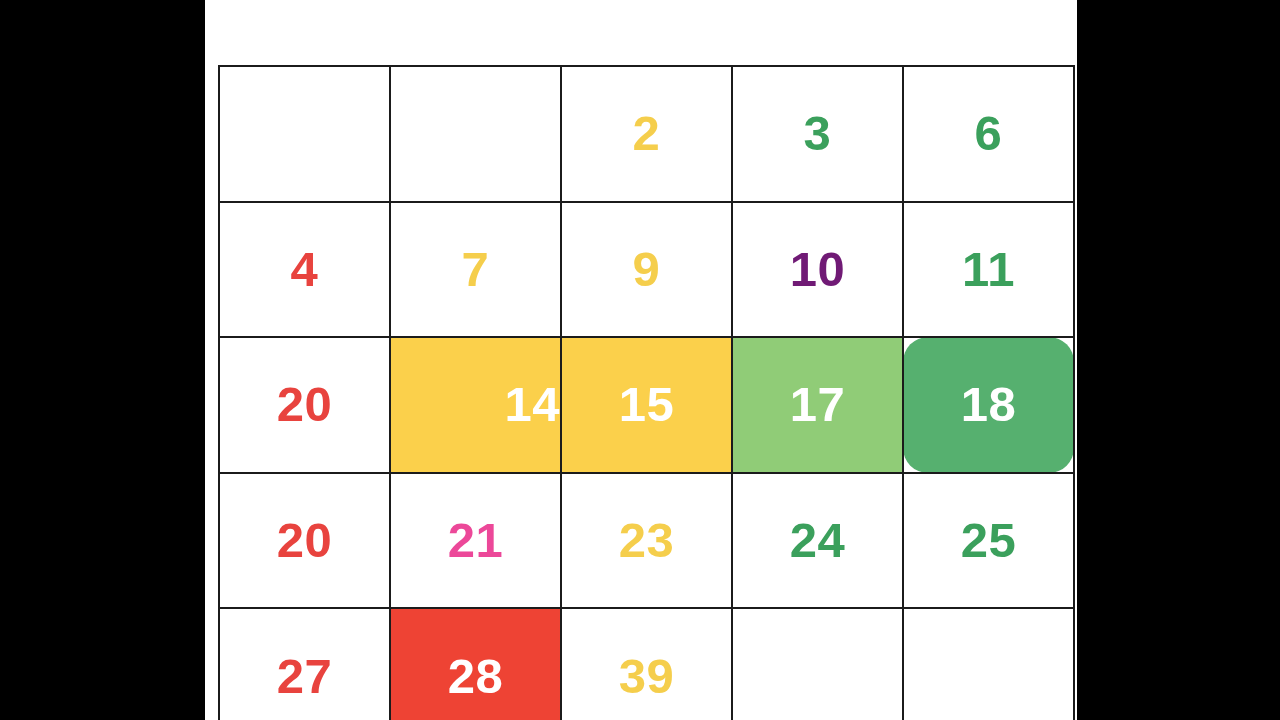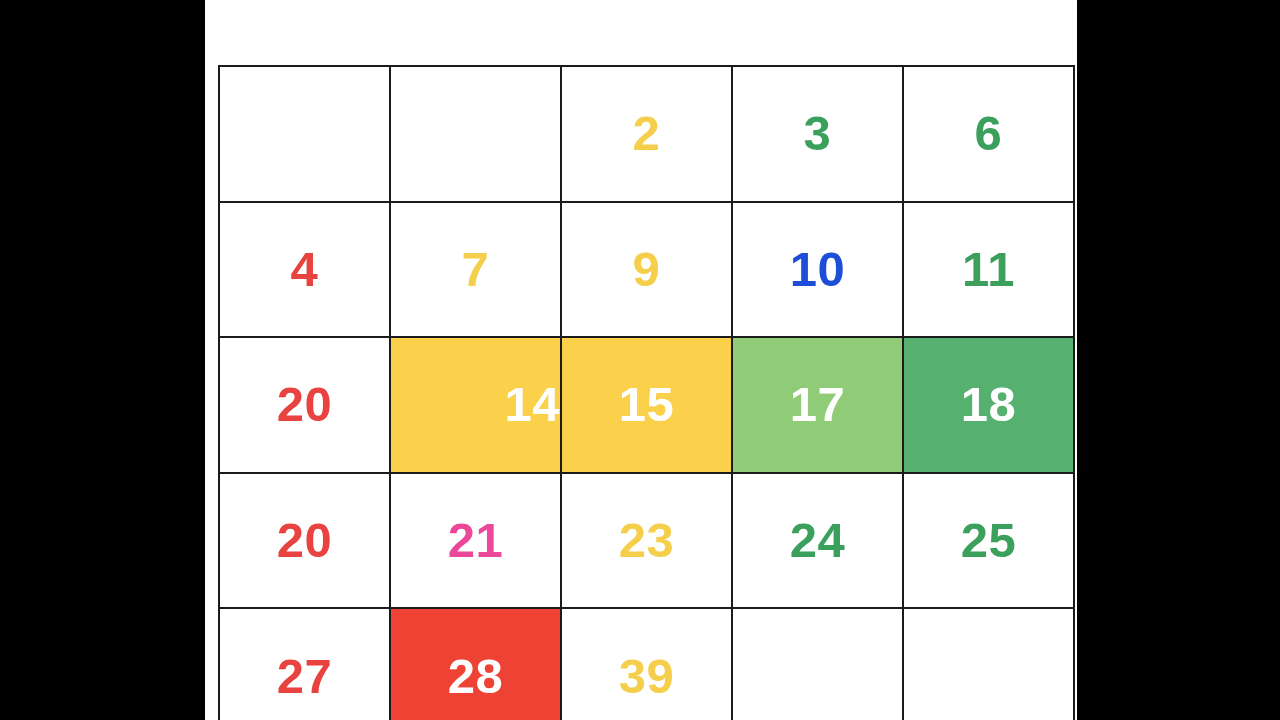--- a/index.html
+++ b/index.html
@@ -100,30 +100,30 @@
           <td class="t-none"></td>
           <td class="t-yellow" style="color: rgb(245, 206, 76);">2</td>
           <td class="t-green" style="color: rgb(59, 160, 92);">3</td>
           <td class="t-green" style="color: rgb(59, 160, 92);">6</td>
         </tr>
 
         <tr>
           <td class="t-red" style="color: rgb(232, 67, 62);">4</td>
           <td class="t-yellow" style="color: rgb(245, 206, 76);">7</td>
           <td class="t-yellow" style="color: rgb(245, 206, 76);">9</td>
-          <td class="t-green" style="color: #1d4ed8; margin-left: 46px;">10</td>
+          <td class="t-green" style="color: #701a75; margin-left: 46px;">10</td>
           <td class="t-green" style="color: rgb(59, 160, 92);">11</td>
         </tr>
 
         <tr>
           <td class="t-red" style="color: rgb(232, 67, 62);">20</td>
           <td class="fill-yellow" style="background: rgb(251, 208, 75); color: rgb(255, 255, 255); text-align: right;">14</td>
           <td class="fill-yellow" style="background: rgb(251, 208, 75); color: rgb(255, 255, 255);">15</td>
           <td class="fill-lightgreen" style="background: rgb(144, 204, 119); color: rgb(255, 255, 255);">17</td>
-          <td class="fill-green" style="background: rgb(86, 176, 111); color: rgb(255, 255, 255);">18</td>
+          <td class="fill-green" style="background: rgb(86, 176, 111); color: rgb(255, 255, 255); border-radius: 25px;">18</td>
         </tr>
 
         <tr>
           <td class="t-red" style="color: rgb(232, 67, 62); margin-top: 44px;">20</td>
           <td class="t-yellow" style="color: #ec4899;">21</td>
           <td class="t-yellow" style="color: rgb(245, 206, 76); margin-top: 40px;">23</td>
           <td class="t-green" style="color: rgb(59, 160, 92);">24</td>
           <td class="t-green" style="color: rgb(59, 160, 92);">25</td>
         </tr>
 

